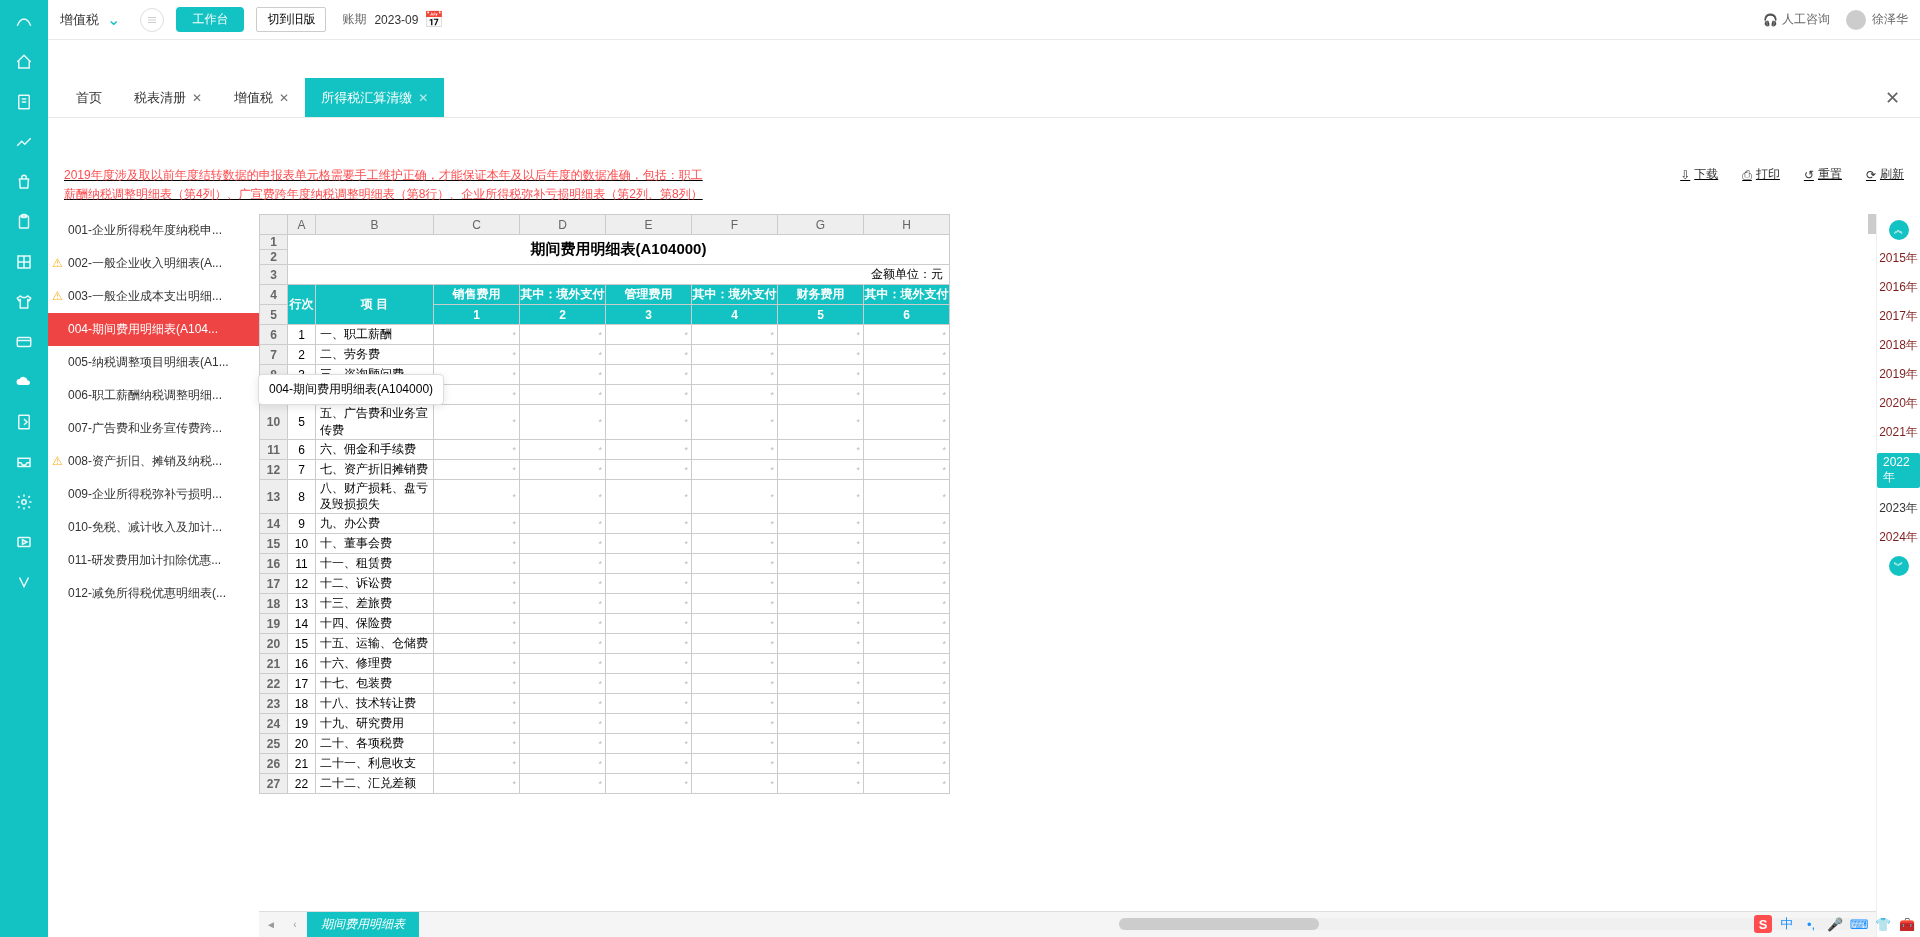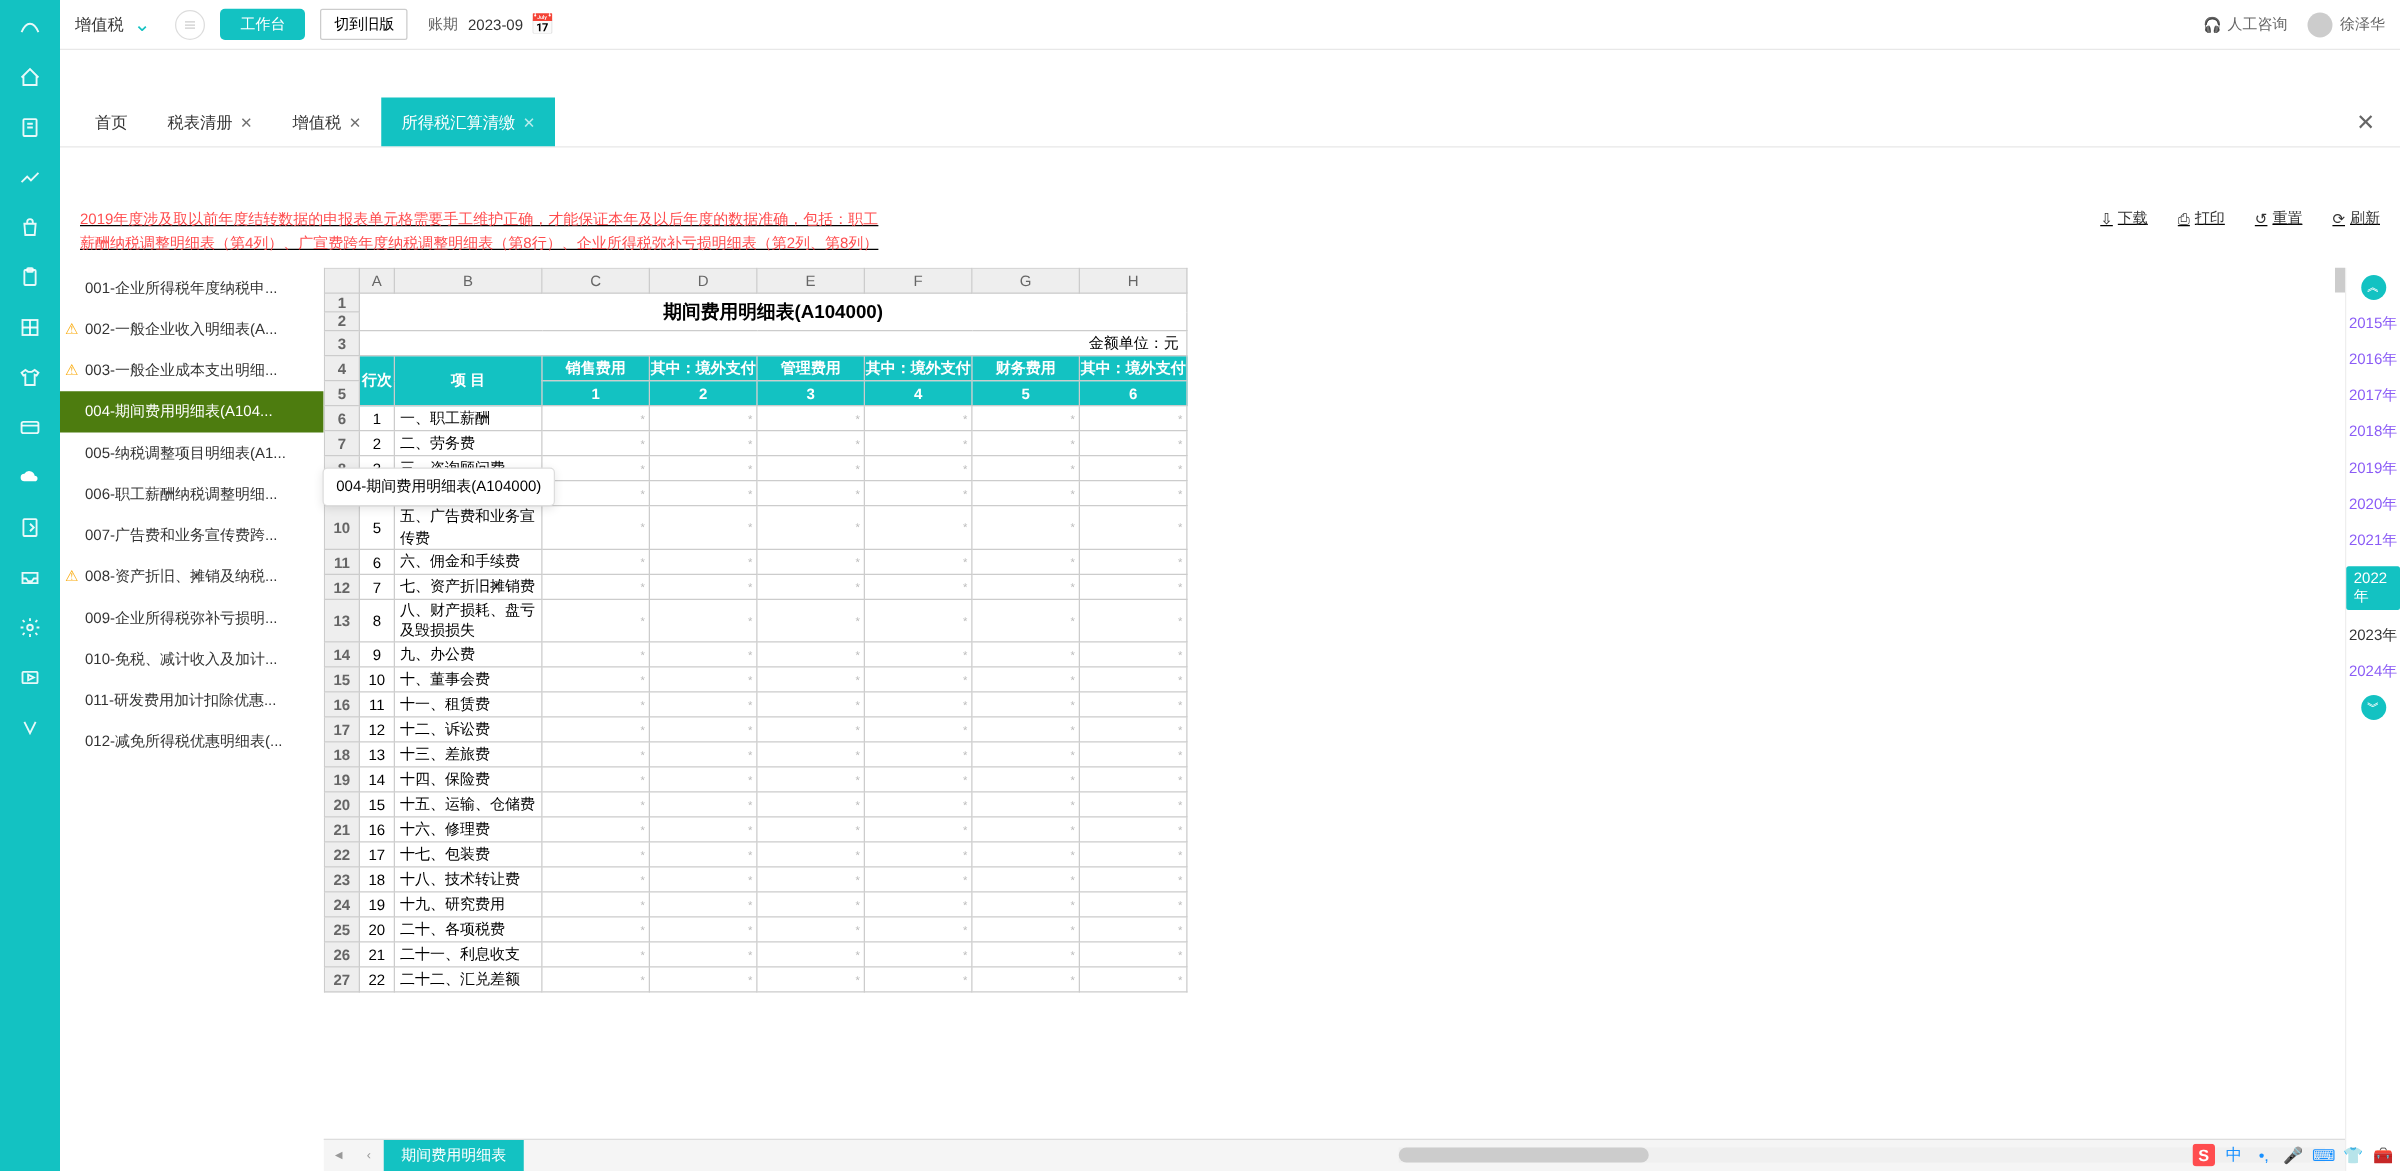--- a/index.html
+++ b/index.html
@@ -44,21 +44,21 @@
     
     
     .warning-toolbar { position: absolute; top: 0; left: 0; right: 0; padding: 10px 16px; display: flex; align-items: flex-start; background: #fff; z-index: 5; text-decoration: underline; }
     .warning-text { color: #ff4d4f; font-size: 12px; line-height: 1.6; max-width: 640px; }
     .toolbar { margin-left: auto; display: flex; gap: 24px; font-size: 12px; color: #333; }
     .toolbar-item { display: flex; align-items: center; gap: 4px; cursor: pointer; }
     
     
     .tree-panel { width: 211px; background: #fff; margin-top: 58px; overflow-y: auto; font-size: 12px; position: relative; }
     .tree-item { padding: 8px 12px 8px 20px; cursor: pointer; white-space: nowrap; overflow: hidden; text-overflow: ellipsis; color: #333; position: relative; }
-    .tree-item.active { background: #4d7c0f; color: #fff; }
+    .tree-item.active { background: #ef4444; color: #fff; }
     .tree-item .warn { position: absolute; left: 4px; top: 9px; color: #faad14; font-size: 12px; }
     
     .tooltip { position: absolute; left: 210px; top: 218px; background: #fff; border: 1px solid #ddd; border-radius: 4px; padding: 6px 10px; font-size: 12px; box-shadow: 0 2px 8px rgba(0,0,0,0.1); z-index: 100; }
     
     
     .sheet-wrap { flex: 1; margin-top: 58px; display: flex; flex-direction: column; background: #fff; position: relative; }
     .sheet-wrap::before { content:''; position:absolute; right:0; top:0; width:8px; height:20px; background:#ccc; }
     .sheet-scroll { flex: 1; overflow: auto; }
     
     .sheet { border-collapse: collapse; font-size: 12px; }
@@ -76,28 +76,28 @@
     .hdr-cell { background: #13c2c2; color: #fff; text-align: center; font-size: 12px; font-weight:bold; height: 20px; }
     .rn-cell { text-align: center; }
     .item-cell { padding-left: 4px; height: 20px; }
     td.item-cell.wrap { white-space: normal; line-height: 1.3; height: 34px; }
     .blank { background: #fff; }
     .blank::after { content: "*"; color: #bbb; font-size: 9px; margin-left: 2px; float: right; padding-right: 3px; }
     
     
     .sheet-footer { height: 26px; display: flex; align-items: center; border-top: 1px solid #ddd; background: #f5f5f5; position: relative; }
     .sheet-nav-btn { width: 24px; text-align: center; font-size: 10px; color: #999; cursor: pointer; }
-    .sheet-tab { background: #13c2c2; color: #fff; padding: 4px 14px; font-size: 12px; cursor: pointer; }
+    .sheet-tab { background: #13c2c2; color: #fff; padding: 4px 14px; font-size: 12px; cursor: pointer; font-style: italic; }
     .hscroll-track { position: absolute; left: 860px; right: 16px; height: 12px; bottom: 7px; background: #f0f0f0; }
     .hscroll-thumb { position: absolute; left: 0; width: 200px; height: 100%; background: #ccc; border-radius: 6px; }
     
     
     .year-sidebar { width: 44px; background: #fff; display: flex; flex-direction: column; align-items: center; gap: 10px; padding-top: 6px; margin-top: 58px; border-left: 1px solid #eee; }
     .year-chev { width: 20px; height: 20px; background: #13c2c2; border-radius: 50%; color: #fff; display: flex; align-items: center; justify-content: center; font-size: 10px; cursor: pointer; }
-    .year-item { font-size: 12px; color: #8b5cf6; cursor: pointer; }
+    .year-item { font-size: 12px; color: #7f1d1d; cursor: pointer; }
     .year-item.active { background: #13c2c2; color: #fff; padding: 2px 6px; border-radius: 2px; }
     .year-item.current { color: #333; }
     
     
     .ime-bar { position: fixed; right: 4px; bottom: 4px; display: flex; gap: 6px; align-items: center; font-size: 13px; }
     .ime-icon { width: 18px; height: 18px; display: flex; align-items: center; justify-content: center; border-radius: 3px; }
     .ime-red { background: #ff4d4f; color: #fff; font-weight: bold; }
     .ime-blue { color: #1890ff; }
   </style>
 </head>

